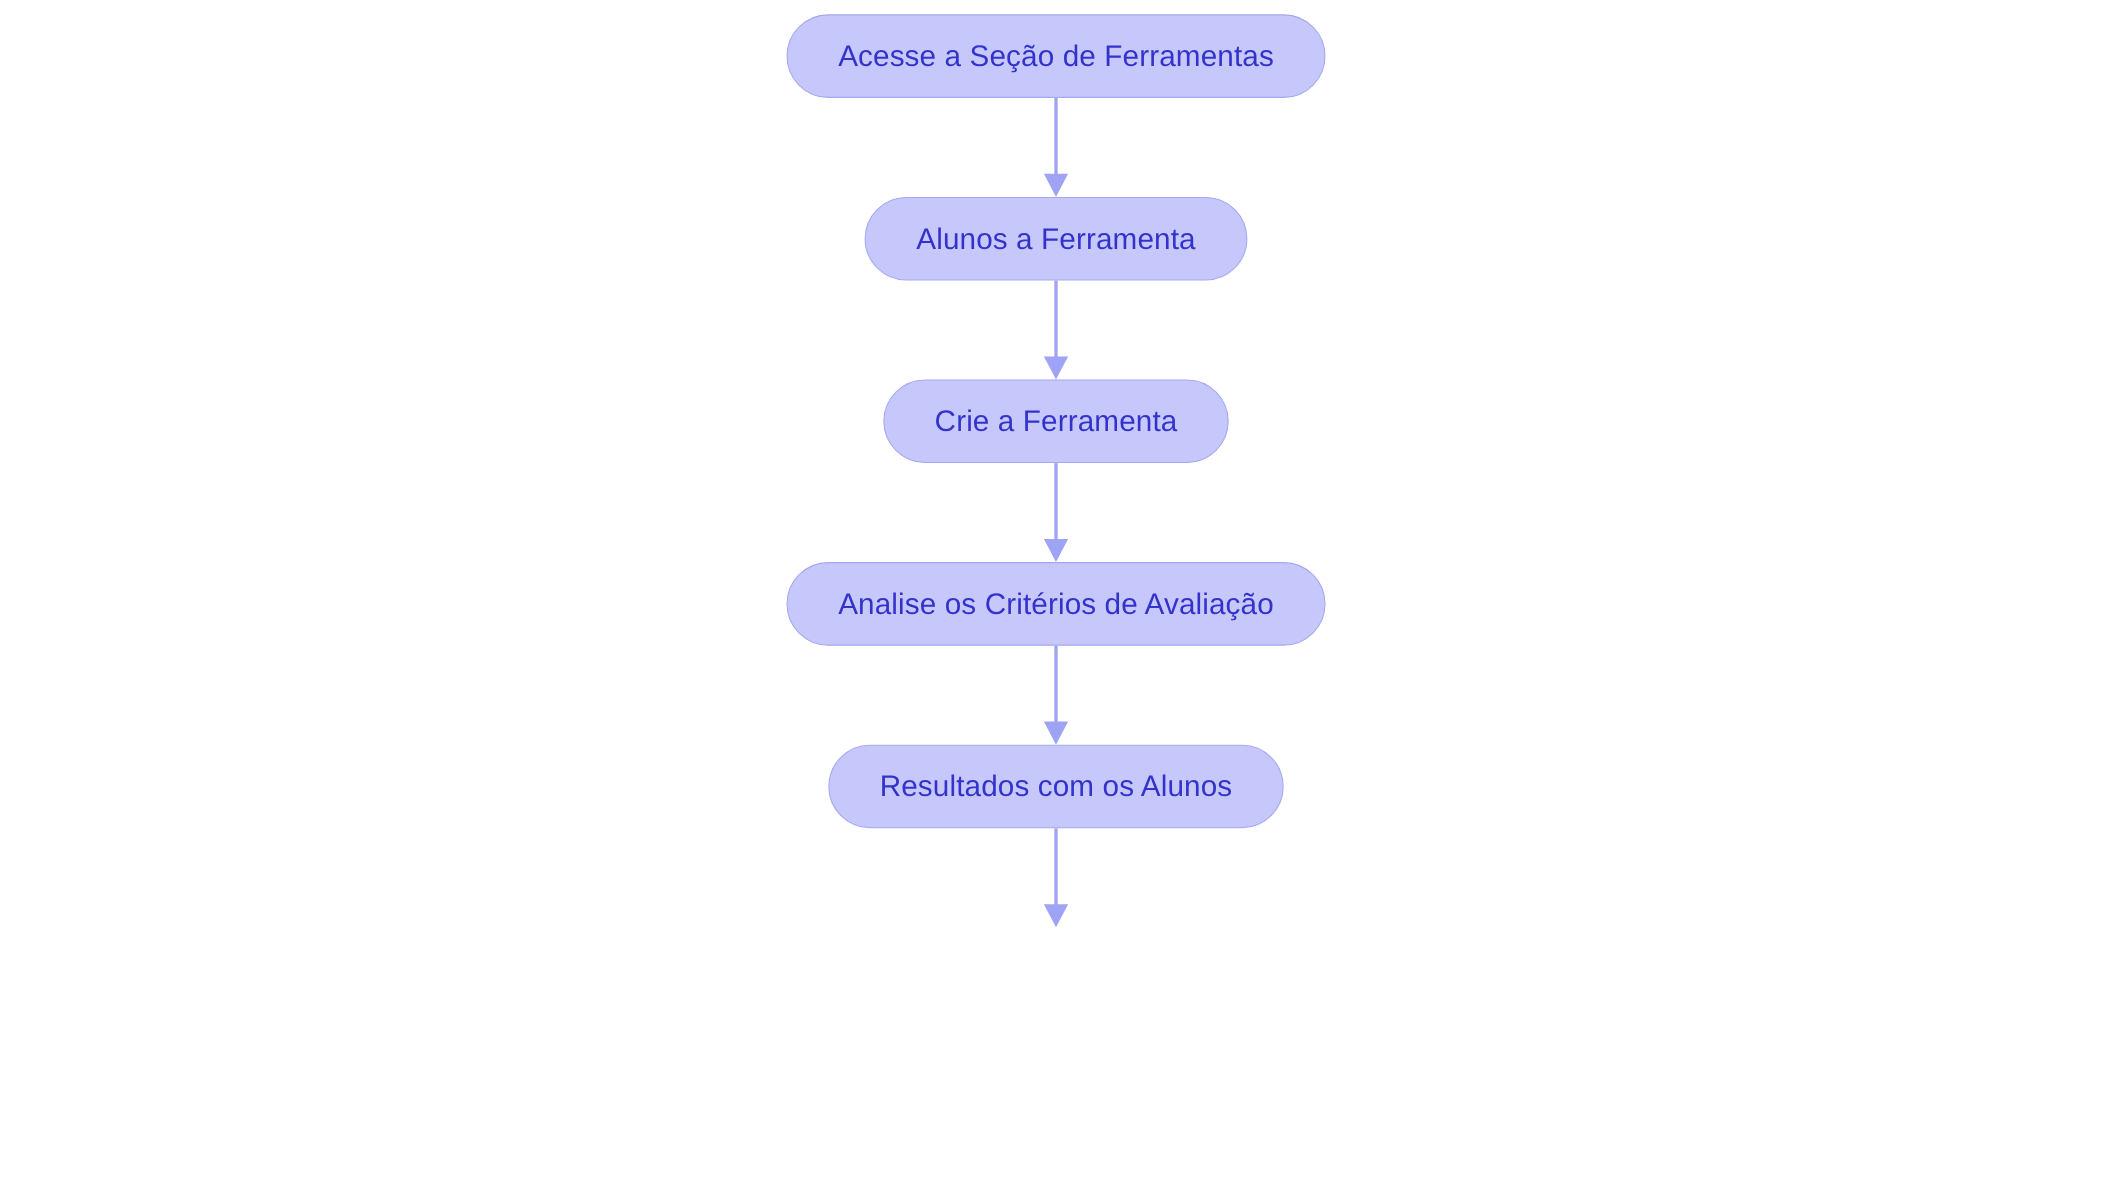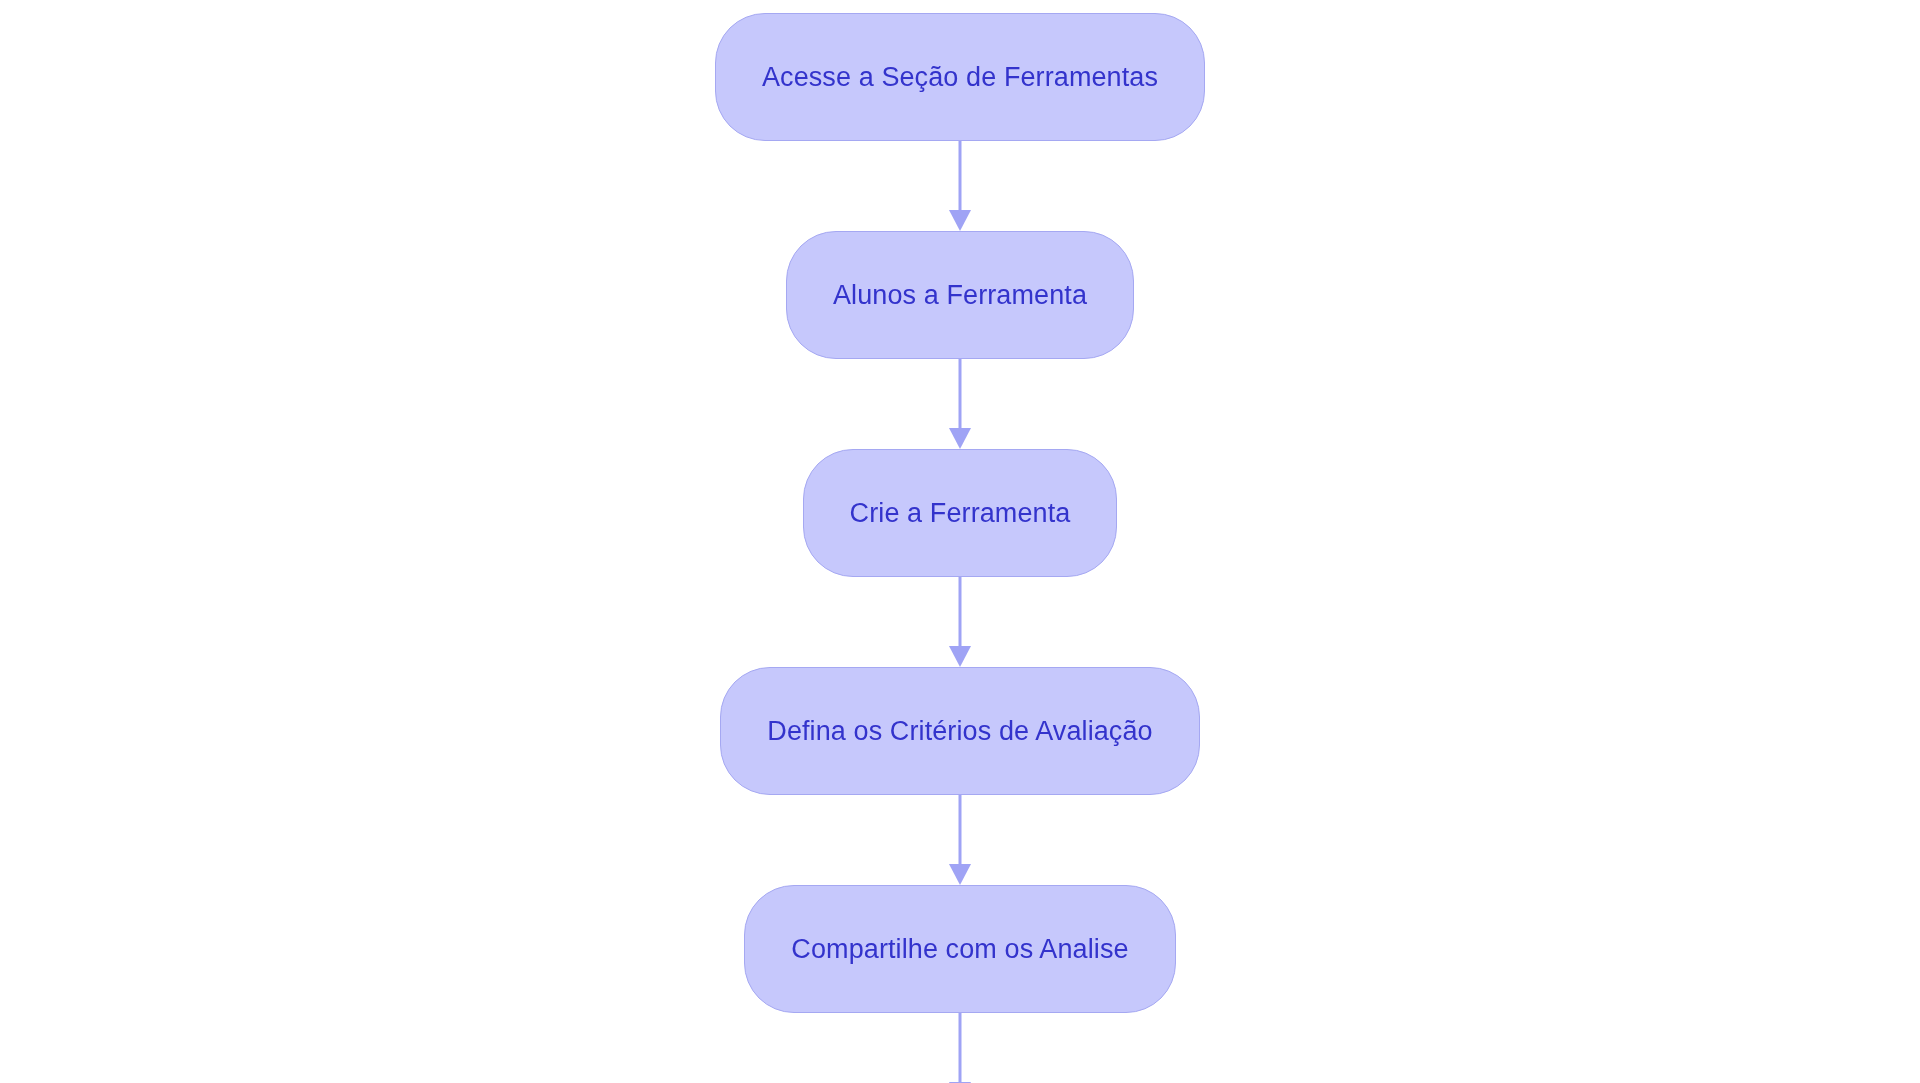--- a/index.html
+++ b/index.html
@@ -29,21 +29,21 @@
     width: 1920px;
     display: flex;
     flex-direction: column;
     align-items: center;
   }
 
   
   .flow-node {
     position: relative;
     box-sizing: border-box;
-    height: 128px;
+    height: 76px;
     border-radius: 50px;
     background: #c6c8fc;
     border: 1.5px solid #a5a8f2;
     display: flex;
     align-items: center;
     justify-content: center;
     padding: 0 46px;
     flex: none;
   }
 
@@ -104,32 +104,32 @@
     </div>
 
     <div class="flow-connector">
       <svg viewBox="0 0 24 90" xmlns="http://www.w3.org/2000/svg">
         <line x1="12" y1="0" x2="12" y2="72" stroke="#9fa3f5" stroke-width="3"></line>
         <polygon points="12,90 1,69 23,69" fill="#9fa3f5"></polygon>
       </svg>
     </div>
 
     <div class="flow-node">
-      <span class="flow-node-label">Defina os Critérios de Avaliação</span>
+      <span class="flow-node-label">Analise os Critérios de Avaliação</span>
     </div>
 
     <div class="flow-connector">
       <svg viewBox="0 0 24 90" xmlns="http://www.w3.org/2000/svg">
         <line x1="12" y1="0" x2="12" y2="72" stroke="#9fa3f5" stroke-width="3"></line>
         <polygon points="12,90 1,69 23,69" fill="#9fa3f5"></polygon>
       </svg>
     </div>
 
     <div class="flow-node">
-      <span class="flow-node-label">Compartilhe com os Analise</span>
+      <span class="flow-node-label">Resultados com os Alunos</span>
     </div>
 
     <div class="flow-connector">
       <svg viewBox="0 0 24 90" xmlns="http://www.w3.org/2000/svg">
         <line x1="12" y1="0" x2="12" y2="72" stroke="#9fa3f5" stroke-width="3"></line>
         <polygon points="12,90 1,69 23,69" fill="#9fa3f5"></polygon>
       </svg>
     </div>
 
 

